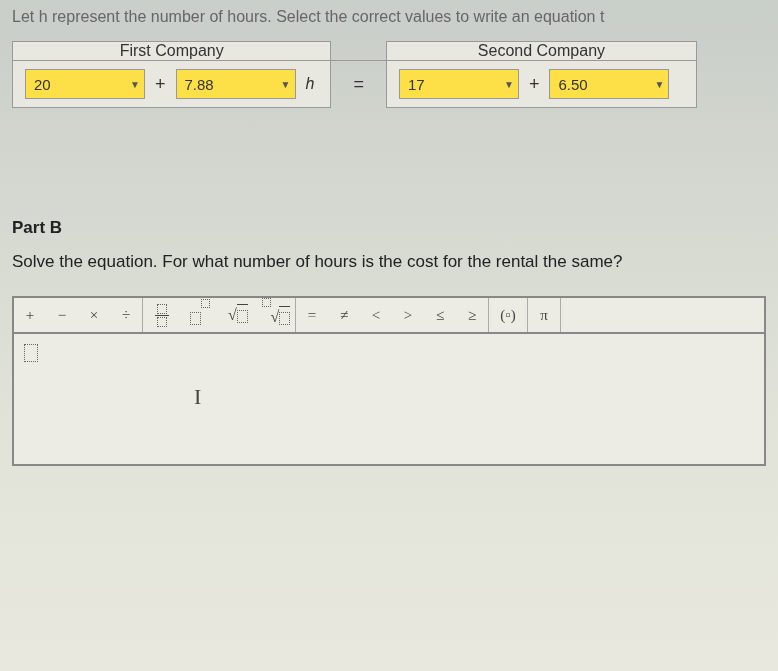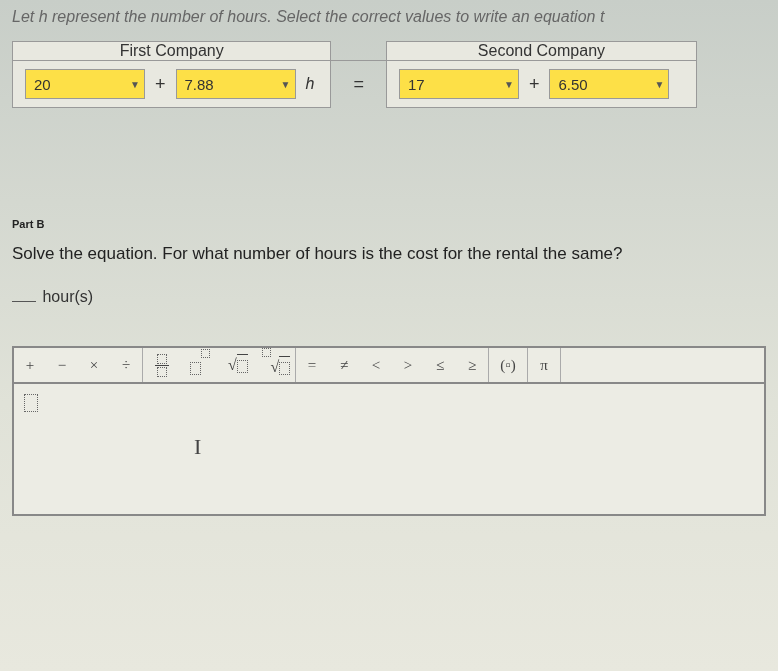--- a/index.html
+++ b/index.html
@@ -14,21 +14,20 @@
       height: 671px;
       padding: 0;
       overflow: hidden;
       color: #333;
     }
     .top-instruction {
       font-size: 16px;
       color: #666;
       padding: 8px 12px 15px 12px;
       font-weight: 500;
-      font-style: italic;
     }
     .equation-table {
       border-collapse: collapse;
       margin-left: 12px;
       margin-bottom: 20px;
     }
     .equation-table td {
       border: 1px solid #999;
       padding: 0;
       text-align: center;
@@ -81,21 +80,21 @@
     }
     .equals-sign {
       font-size: 18px;
       padding: 0 14px;
     }
     .part-b-section {
       padding: 90px 12px 0 12px;
     }
     .part-b-title {
       font-weight: bold;
-      font-size: 11px;
+      font-size: 17px;
       color: #222;
       margin-bottom: 14px;
     }
     .part-b-question {
       font-size: 17px;
       color: #222;
       margin-bottom: 24px;
     }
     .answer-blank {
       font-size: 16px;
@@ -231,24 +230,20 @@
         </div>
       </div>
     </td>
   </tr>
 </tbody>
   </table>
 
 <div class="part-b-section">
   <div class="part-b-title">Part B</div>
   <div class="part-b-question">Solve the equation. For what number of hours is the cost for the rental the same?</div>
-  <div class="answer-blank">
-    <span class="blank-line"></span>
-    <span>hour(s)</span>
-  </div>
 </div>
 
 <div class="math-editor">
   <div class="toolbar">
     <div class="tool-group">
       <div class="tool-btn">+</div>
       <div class="tool-btn">−</div>
       <div class="tool-btn">×</div>
       <div class="tool-btn">÷</div>
     </div>

